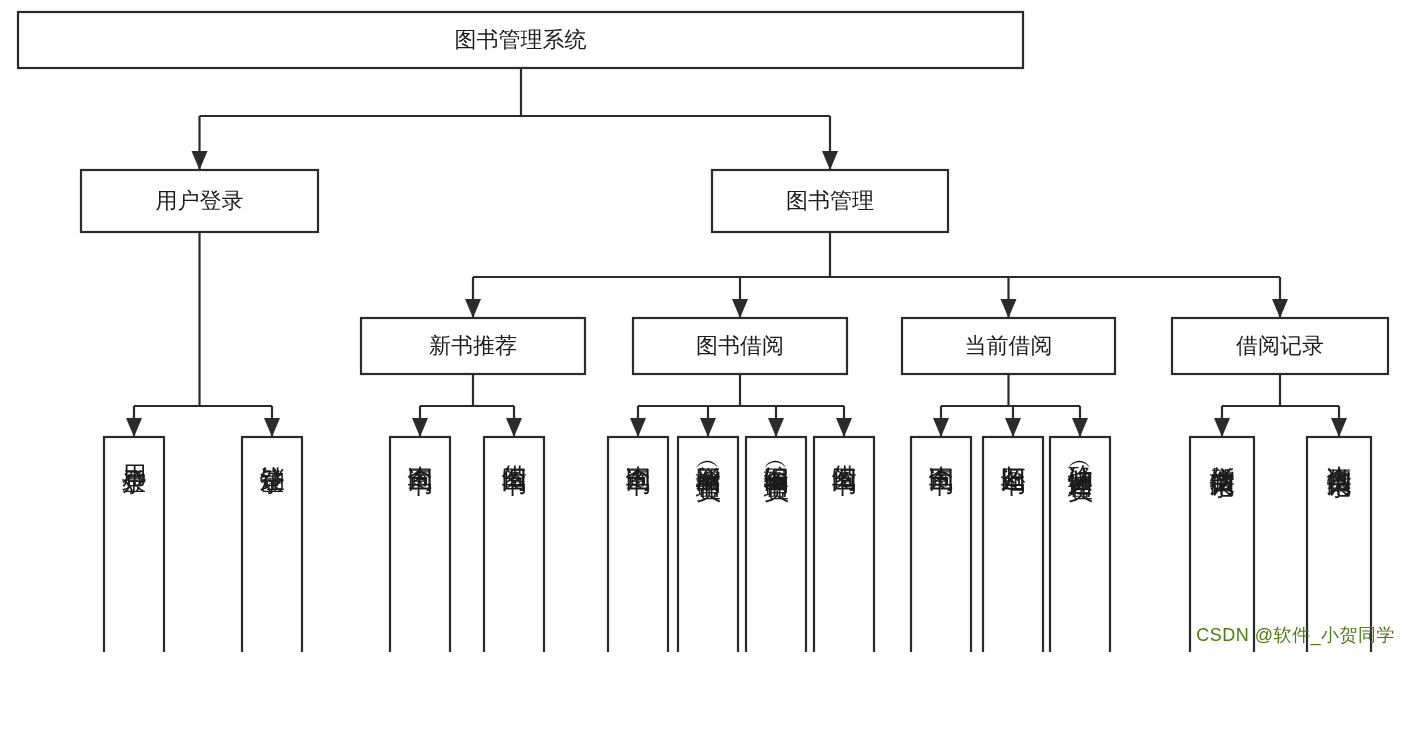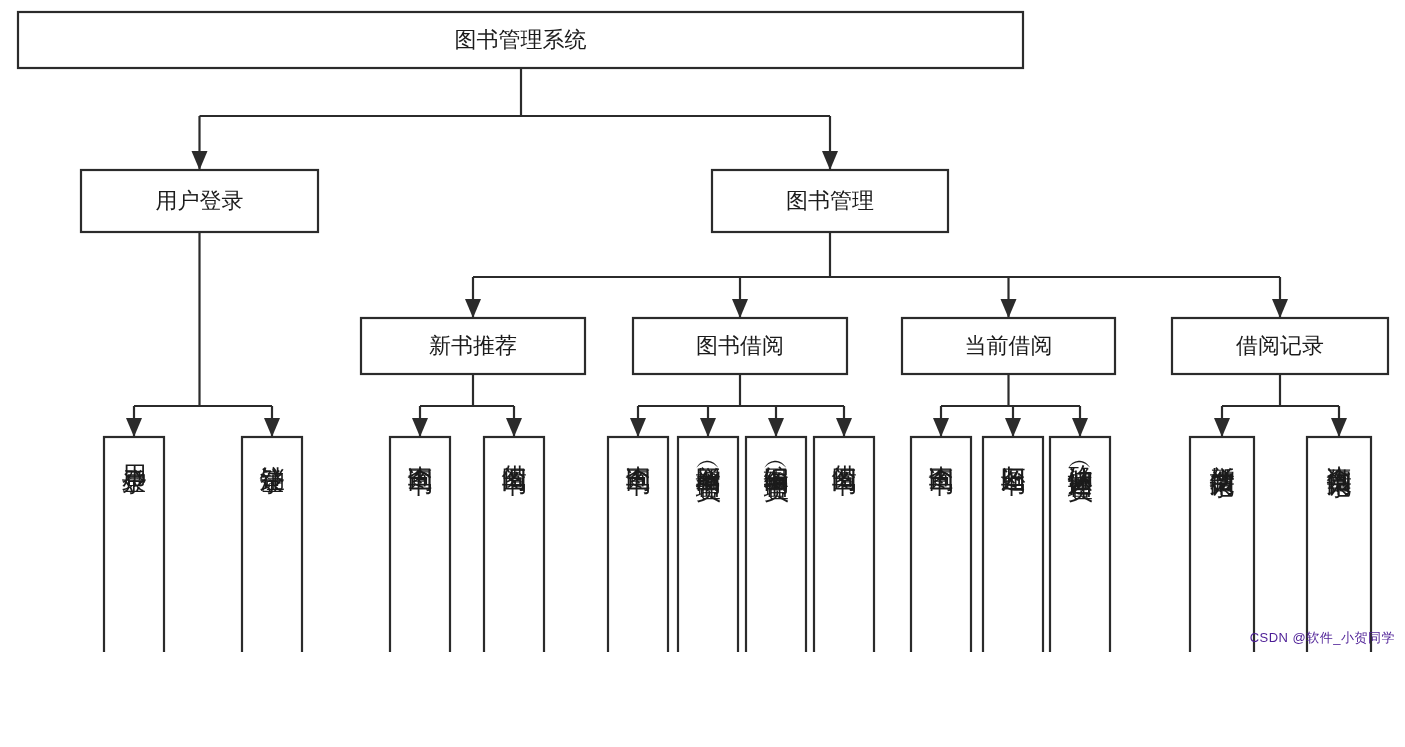--- a/index.html
+++ b/index.html
@@ -63,22 +63,22 @@
     line-height: 1.02;
     letter-spacing: 2px;
     color: #1b1b1b;
     white-space: nowrap;
   }
   .watermark {
     position: absolute;
     right: 10px;
     bottom: 5px;
     font-family: "Liberation Sans", "DejaVu Sans", sans-serif;
-    font-size: 13px;
-    color: #4c1d95;
+    font-size: 18px;
+    color: #4d7c0f;
     letter-spacing: 0.5px;
     user-select: none;
   }
 </style>
 </head>
 <body>
 
 <div id="diagram-root">
 
   <svg class="diagram-canvas" viewBox="0 0 1405 747">

